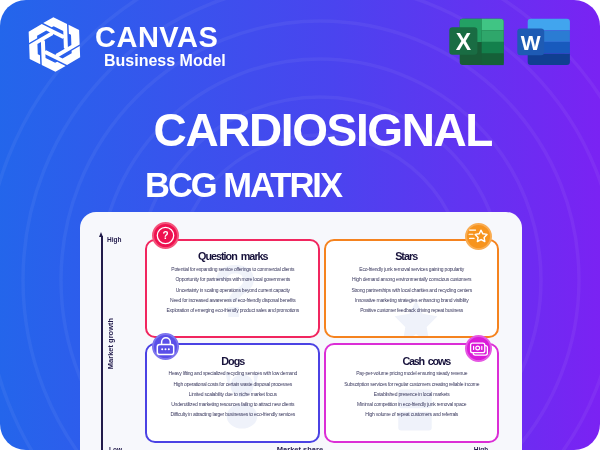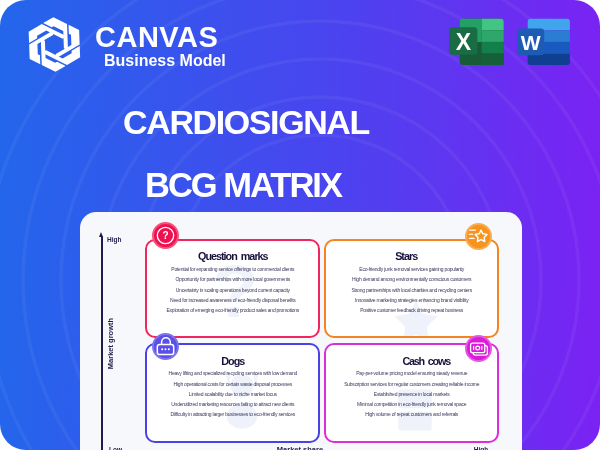--- a/index.html
+++ b/index.html
@@ -2,21 +2,21 @@
 <html><head>
 <meta charset="utf-8">
 <style>
 * { margin:0; padding:0; box-sizing:border-box; }
 html,body { width:600px; height:450px; overflow:hidden; background:#ffffff; font-family:"Liberation Sans",sans-serif; -webkit-font-smoothing:antialiased; }
 .abs { position:absolute; }
 .bg { position:absolute; left:0; top:0; width:600px; height:450px; border-radius:26px;
   background:linear-gradient(91deg,#2366EB 0%,#4A44EF 55%,#7B22F3 100%); overflow:hidden; }
 .canvas { position:absolute; left:95px; top:20.9px; font-size:29px; font-weight:bold; color:#fff; letter-spacing:0.5px; }
 .bm { position:absolute; left:104px; top:51.5px; font-size:16px; font-weight:bold; color:#fff; letter-spacing:0px; }
-.t1 { position:absolute; left:0; top:103px; width:492px; text-align:center; font-size:34px; font-weight:bold; color:#fff; letter-spacing:-1.4px; }
+.t1 { position:absolute; left:0; top:103px; width:492px; text-align:right; font-size:46px; font-weight:bold; color:#fff; letter-spacing:-1.4px; }
 .t2 { position:absolute; left:0; top:165.5px; width:486px; text-align:center; font-size:34.5px; font-weight:bold; color:#fff; letter-spacing:-2px; }
 .card { position:absolute; left:80px; top:212px; width:442px; height:260px; background:#F7F8FC; border-radius:16px; }
 .q { position:absolute; background:#fff; border-radius:10px; }
 .q1 { left:145.3px; top:238.8px; width:175px; height:99.5px;  border:2px solid #F1265F; }
 .q2 { left:324.2px; top:238.8px; width:175.1px; height:99.5px; border:2px solid #F5831F; }
 .q3 { left:145.3px; top:342.8px; width:175px; height:100.5px; border:2px solid #4B42E4; }
 .q4 { left:324.2px; top:342.8px; width:175.1px; height:100.5px; border:2px solid #DB2ED6; }
 .qtitle { position:absolute; text-align:center; font-size:10.8px; font-weight:bold; color:#17123B; letter-spacing:-1px; word-spacing:2px; }
 .qlines { position:absolute; text-align:center; font-size:5px; color:#37365C; line-height:10.45px; letter-spacing:-0.22px; }
 .ic { position:absolute; width:27px; height:27px; border-radius:50%; }

